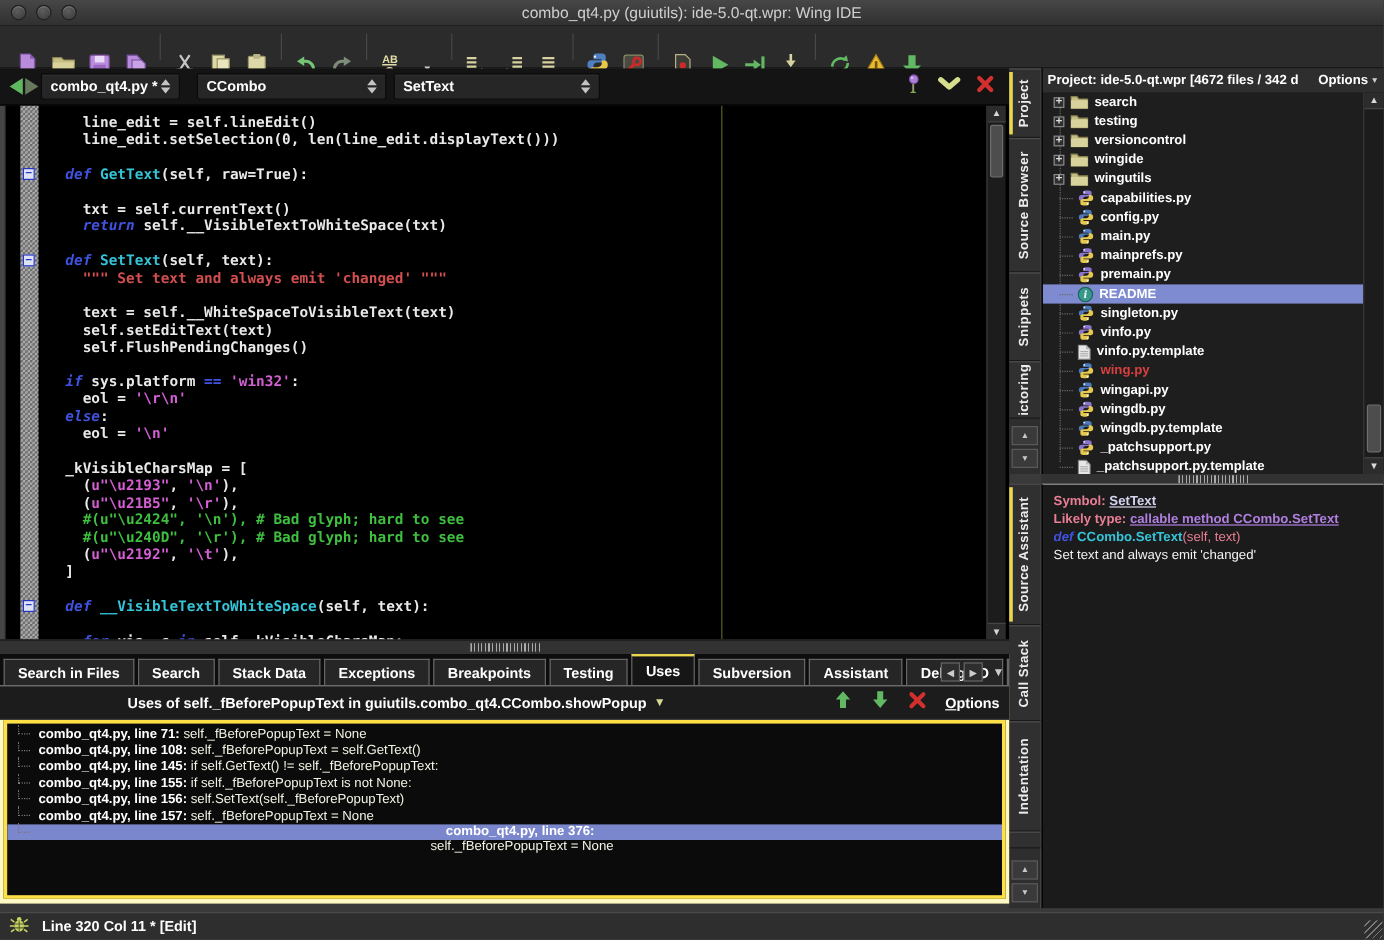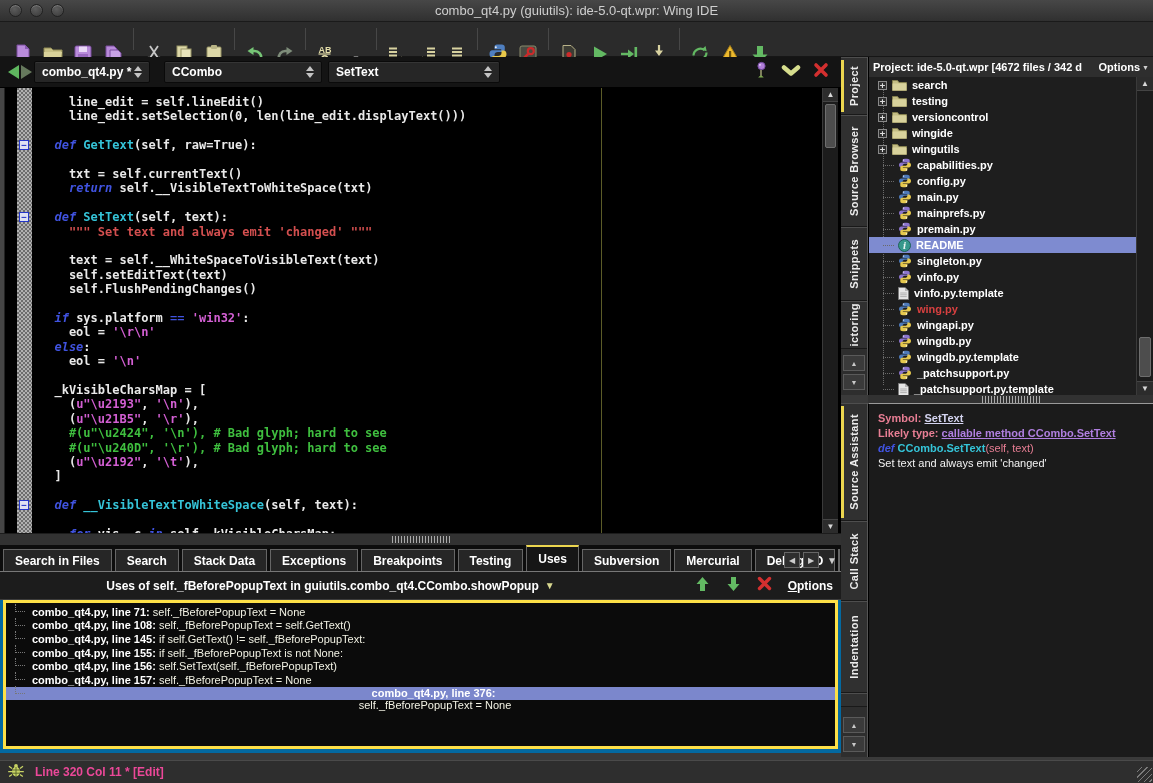--- a/index.html
+++ b/index.html
@@ -106,21 +106,21 @@
     font:bold 11px "Liberation Sans",sans-serif; line-height:15px; }
   .as-pk { color:#e87e94; }
   .as-l1 { color:#d4d4f0; text-decoration:underline; }
   .as-l2 { color:#b07fe0; text-decoration:underline; }
   .as-kw { color:#4053e0; font-style:italic; }
   .as-fn { color:#35c4d8; }
   .as-args { color:#e87e94; font-weight:normal; }
   .as-doc { color:#f2f2f2; font-weight:normal; }
 
   
-  .bottom-panel { position:absolute; left:0; top:545px; width:841px; height:208px; background:#0369a1; }
+  .bottom-panel { position:absolute; left:0; top:545px; width:841px; height:208px; background:#fef9c3; }
   .btabs { height:26px; display:flex; align-items:flex-end; padding:2px 0 0 3px; position:relative; background:#0d0d0d; }
   .btab { height:22px; display:flex; align-items:center; padding:0 11px; font:bold 12px "Liberation Sans",sans-serif;
     color:#fff; background:#262626; border:1px solid #666; border-bottom:none; margin-right:3px; white-space:nowrap; }
   .btab.active { background:#161616; border-top:2px solid #ecd64f; height:26px; }
   .btab.partial { width:14px; padding:0; overflow:hidden; }
   .btab-ctrl { position:absolute; right:4px; bottom:3px; display:flex; align-items:center; gap:3px; }
   .sqbtn { width:16px; height:16px; background:#2e2e2e; border:1px solid #666; color:#ccc; font-size:8px;
     display:flex; align-items:center; justify-content:center; }
   .chevdown { color:#ccc; font-size:10px; margin-left:5px; }
   .usesbar { position:absolute; left:0; top:26px; width:100%; height:29px; background:#1c1c1c;
@@ -133,21 +133,21 @@
   .opt::first-letter { text-decoration:underline; }
   .uses-list { position:absolute; left:3px; right:3px; top:55px; bottom:4px; background:#0b0b0b; border:3px solid #fde047; overflow:hidden; padding-top:2px; }
   .urow { height:13.6px; display:flex; align-items:center; font-size:11px; color:#fff; padding-left:26px; position:relative; white-space:nowrap; }
   .urow b { font-weight:bold; }
   .urow .ucode { font-weight:normal; color:#f2f2e4; }
   .urow .ustub { position:absolute; left:9px; top:-1px; width:10px; height:8px; border-left:1px dotted #777; border-bottom:1px dotted #777; }
   .urow.sel { background:#7b87cc;flex-direction:column; }
 
   
   .statusbar { position:absolute; left:0; top:760px; width:1153px; height:23px; background:#2e2e2e; border-top:1px solid #4a4a4a;
-    display:flex; align-items:center; gap:10px; padding-left:7px; font:bold 12px "Liberation Sans",sans-serif; color:#ec4899; }
+    display:flex; align-items:center; gap:10px; padding-left:7px; font:bold 12px "Liberation Sans",sans-serif; color:#ffffff; }
   .rgrip { position:absolute; right:1px; bottom:1px; width:15px; height:15px;
     background:repeating-linear-gradient(135deg,transparent 0 3px,#7a7a7a 3px 4px); }
   .filler-b { position:absolute; left:0; top:757px; width:1153px; height:3px; background:#3a3a3a; }
 </style>
 </head>
 <body>
 
 <div class="titlebar">
   <div class="traffic">
     <span class="tl"></span>
@@ -695,21 +695,21 @@
       <div class="btab">
         <span>Testing</span>
       </div>
       <div class="btab active">
         <span>Uses</span>
       </div>
       <div class="btab">
         <span>Subversion</span>
       </div>
       <div class="btab">
-        <span>Mercurial</span>
+        <span>Assistant</span>
       </div>
       <div class="btab">
         <span>Debug I/O</span>
       </div>
       <div class="btab partial">
         <span></span>
       </div>
       <div class="btab-ctrl">
       <span class="sqbtn">◀</span>
       <span class="sqbtn">▶</span>

